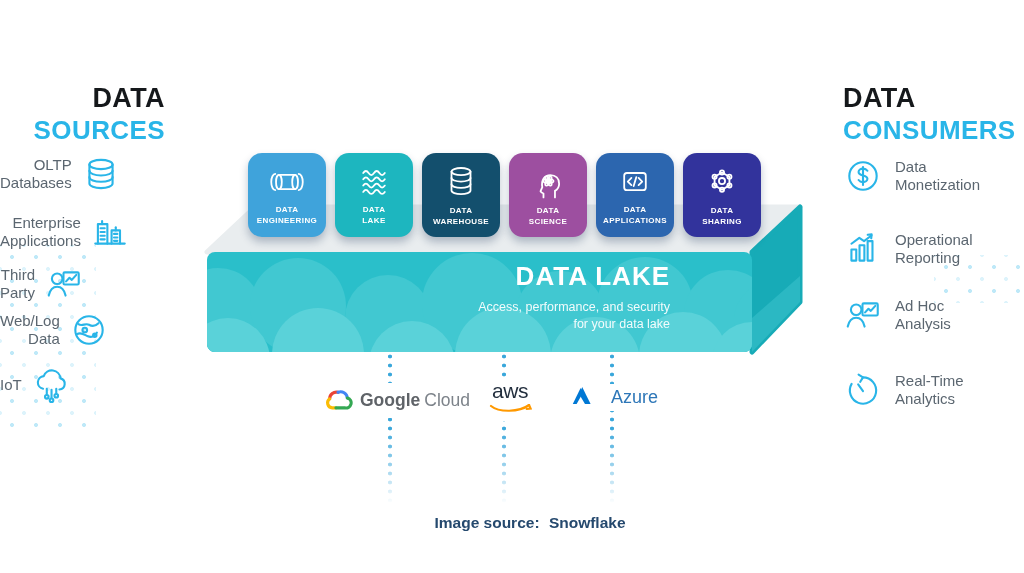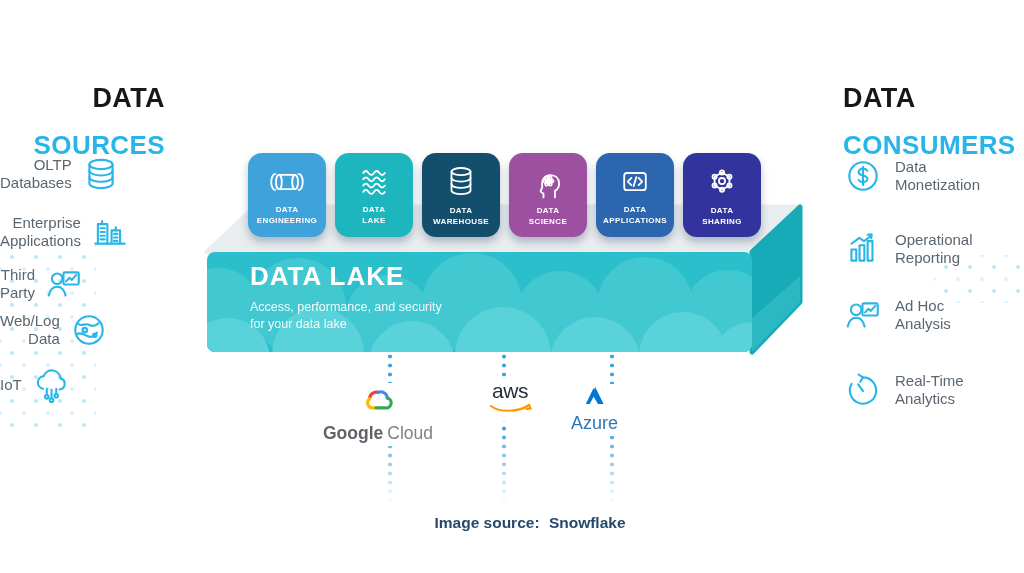--- a/index.html
+++ b/index.html
@@ -10,38 +10,38 @@
   .dot-patch{position:absolute;pointer-events:none;
     background-image:radial-gradient(rgba(41,181,232,.30) 1.6px, rgba(41,181,232,0) 2.3px),
                      radial-gradient(rgba(41,181,232,.16) 1.6px, rgba(41,181,232,0) 2.3px);
     background-size:24px 24px,24px 24px;background-position:0 0,12px 12px;}
   .dot-patch.left{left:0;top:245px;width:96px;height:182px;}
   .dot-patch.right{left:934px;top:255px;width:90px;height:48px;}
 
   
   .heading{position:absolute;top:84px;}
   .heading .h-black{font-size:27px;font-weight:900;color:#15181b;letter-spacing:.4px;line-height:1.04;}
-  .heading .h-blue{font-size:26px;font-weight:800;color:#29b5e8;letter-spacing:.4px;margin-top:18px;}
+  .heading .h-blue{font-size:26px;font-weight:800;color:#29b5e8;letter-spacing:.4px;margin-top:3px;}
   .heading.src{left:0;width:165px;text-align:right;}
   .heading.cons{left:843px;width:180px;text-align:left;}
 
   
   .src-row{position:absolute;left:0;width:164px;height:48px;display:flex;align-items:center;
            justify-content:flex-start;gap:9px;}
   .cons-row{position:absolute;left:843px;width:178px;height:48px;display:flex;align-items:center;gap:12px;}
   .row-label{font-size:15px;color:#5b6670;line-height:1.18;}
   .src-row .row-label{text-align:right;}
   .side-icon{flex:0 0 auto;}
   .side-icon svg{display:block;stroke:#29b5e8;fill:none;stroke-width:2;stroke-linecap:round;stroke-linejoin:round;}
 
   
   .platform-svg{position:absolute;left:195px;top:200px;width:615px;height:164px;}
 
   
-  .lake-text{position:absolute;left:250px;top:261px;width:420px;text-align:left;color:#fff;}
+  .lake-text{position:absolute;left:250px;top:261px;width:420px;text-align:right;color:#fff;}
   .lake-title{font-size:26px;font-weight:900;letter-spacing:1px;}
   .lake-sub{margin-top:7px;font-size:12.5px;line-height:1.32;color:rgba(255,255,255,.93);font-weight:400;}
 
   
   .tile{position:absolute;top:153px;width:78px;height:84px;border-radius:14px;
         box-shadow:0 5px 9px rgba(15,40,80,.28);display:flex;flex-direction:column;
         align-items:center;justify-content:center;gap:5px;}
   .tile svg{display:block;stroke:#fff;fill:none;stroke-width:2;stroke-linecap:round;stroke-linejoin:round;}
   .tile-label{color:#fff;font-size:8px;font-weight:700;letter-spacing:.4px;text-align:center;line-height:1.3;}
   .tile-label span{display:block;}
@@ -49,27 +49,27 @@
 
   
   .dotline{position:absolute;top:352px;height:152px;width:4px;
     background-image:radial-gradient(circle,#3aa7db 1.7px,rgba(58,167,219,0) 2.2px);
     background-size:4px 9px;background-repeat:repeat-y;background-position:center top;
     -webkit-mask-image:linear-gradient(#000 50%,transparent 100%);
             mask-image:linear-gradient(#000 50%,transparent 100%);}
   .dl0{left:388px}.dl1{left:502px}.dl2{left:610px}
 
   
-  .logo{position:absolute;background:#fff;display:flex;align-items:center;padding:2px 5px;flex-direction:column;}
+  .logo{position:absolute;background:#fff;display:flex;align-items:center;padding:2px 5px;}
   .logo-google{left:318px;top:383px;gap:7px;}
   .logo-google .g-primary{font-size:17.5px;font-weight:700;color:#5f6368;}
   .logo-google .g-secondary{font-size:17.5px;font-weight:400;color:#7d838a;margin-left:4px;}
   .logo-aws{left:482px;top:378px;flex-direction:column;padding:2px 6px;}
   .logo-aws .aws-word{font-size:21px;font-weight:400;color:#232f3e;letter-spacing:-.5px;line-height:1;}
-  .logo-azure{left:566px;top:384px;gap:4px;}
+  .logo-azure{left:566px;top:384px;gap:18px;}
   .logo-azure .az-word{font-size:18px;font-weight:400;color:#2e77b8;}
 
   
   .caption{position:absolute;left:0;top:514px;width:100%;text-align:center;
            font-size:15.5px;color:#25496e;}
   .caption .cap-bold{font-weight:700;margin-left:36px;}
   .caption .cap-src{font-weight:700;margin-left:5px;}
 </style>
 </head>
 <body>

